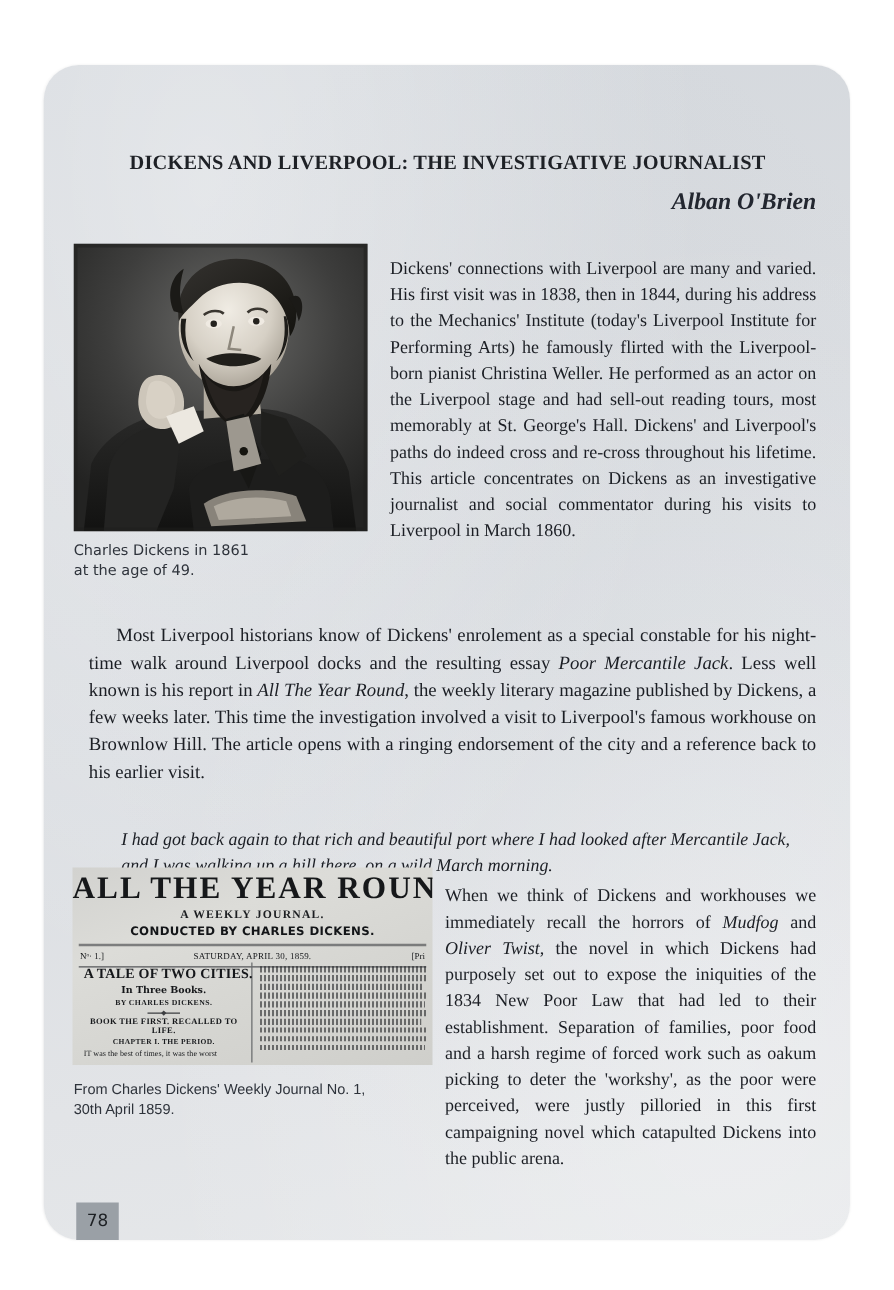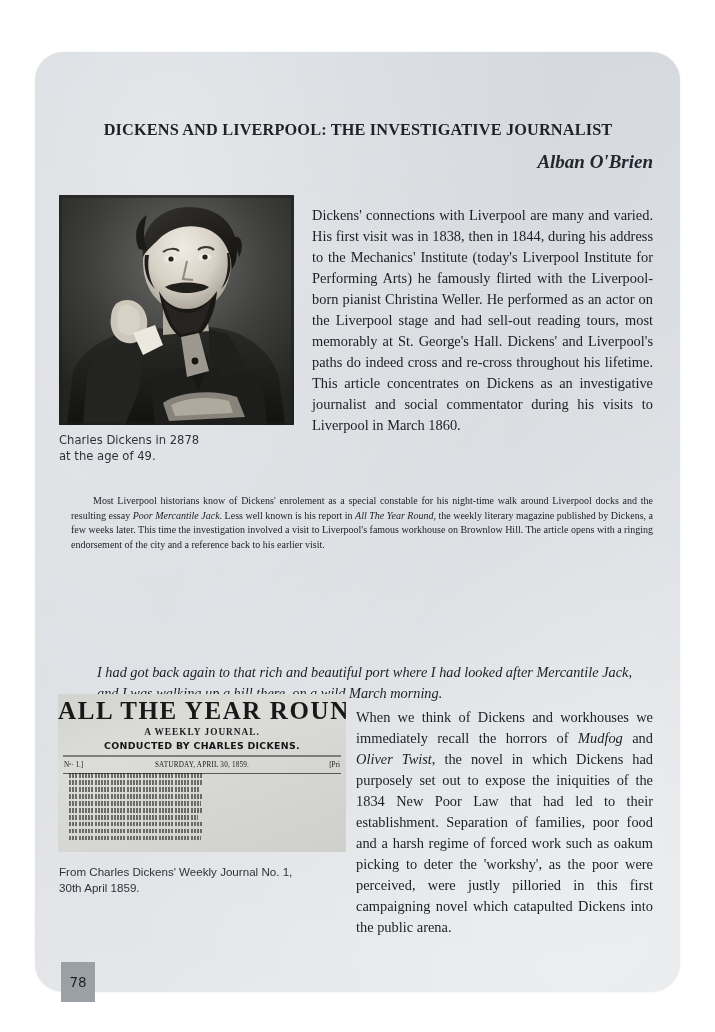--- a/index.html
+++ b/index.html
@@ -110,21 +110,21 @@
     text-justify: inter-word;
     color: #1b1e24;
     hyphens: none;
   }
 
   
   .fullwidth {
     position: absolute;
     left: 36px;
     width: 582px;
-    font-size: 10px;
+    font-size: 15px;
     line-height: 1.455;
     text-align: justify;
     color: #1b1e24;
   }
   .fullwidth.p1 { top: 432px; text-indent: 22px; }
 
   .blockquote {
     position: absolute;
     left: 62px;
     top: 578px;
@@ -317,21 +317,21 @@
     text-align: justify;
     color: #1b1e24;
   }
 
   
   .page-number {
     position: absolute;
     left: 26px;
     top: 910px;
     width: 34px;
-    height: 40px;
+    height: 30px;
     background: #9aa0a6;
     color: #1d2024;
     font-family: "DejaVu Sans", sans-serif;
     font-size: 13.5px;
     display: flex;
     align-items: center;
     justify-content: center;
   }
 
   i, .it { font-style: italic; }
@@ -415,21 +415,21 @@
 
           <path d="M122 142 L140 138 L150 176 L128 182 Z" fill="#b5afa4" opacity="0.85"></path>
           <circle cx="136" cy="166" r="3.4" fill="#15140f"></circle>
 
           <rect x="0" y="0" width="235" height="230" fill="none" stroke="#1d1d1c" stroke-width="6" opacity="0.5"></rect>
         </svg>
       </div>
     </div>
 
     <div class="portrait-caption">
-      <span>Charles Dickens in 2878</span><br>
+      <span>Charles Dickens in 1861</span><br>
       <span>at the age of 49.</span>
     </div>
 
     <p class="col-right-top">Dickens' connections with Liverpool are many and varied. His first visit was in 1838, then in 1844, during his address to the Mechanics' Institute (today's Liverpool Institute for Performing Arts) he famously flirted with the Liverpool-born pianist Christina Weller. He performed as an actor on the Liverpool stage and had sell-out reading tours, most memorably at St. George's Hall. Dickens' and Liverpool's paths do indeed cross and re-cross throughout his lifetime. This article concentrates on Dickens as an investigative journalist and social commentator during his visits to Liverpool in March 1860.</p>
 
     <p class="fullwidth p1"><span>Most Liverpool historians know of Dickens' enrolement as a special constable for his night-time walk around Liverpool docks and the resulting essay </span><i>Poor Mercantile Jack</i><span>. Less well known is his report in </span><i>All The Year Round</i><span>, the weekly literary magazine published by Dickens, a few weeks later. This time the investigation involved a visit to Liverpool's famous workhouse on Brownlow Hill. The article opens with a ringing endorsement of the city and a reference back to his earlier visit.</span></p>
 
     <p class="blockquote">I had got back again to that rich and beautiful port where I had looked after Mercantile Jack, and I was walking up a hill there, on a wild March morning.</p>
 
     <div class="news-wrap">
@@ -437,20 +437,29 @@
         <div class="news-masthead">ALL THE YEAR ROUND</div>
         <div class="news-sub1">A WEEKLY JOURNAL.</div>
         <div class="news-sub2">CONDUCTED BY CHARLES DICKENS.</div>
         <div class="news-rule"></div>
         <div class="news-dateline">
           <span class="nd-left">Nᵒ· 1.]</span>
           <span class="nd-mid">SATURDAY, APRIL 30, 1859.</span>
           <span class="nd-right">[Pri</span>
         </div>
         <div class="news-cols">
+          <div class="news-col-l">
+            <div class="nc-title">A TALE OF TWO CITIES.</div>
+            <div class="nc-books">In Three Books.</div>
+            <div class="nc-by">BY CHARLES DICKENS.</div>
+            <div class="nc-orn"></div>
+            <div class="nc-book1">BOOK THE FIRST.   RECALLED TO LIFE.</div>
+            <div class="nc-chapter">CHAPTER I.   THE PERIOD.</div>
+            <div class="nc-open">IT was the best of times, it was the worst</div>
+          </div>
           <div class="news-col-r">
             <div class="newsprint-line" style="width:100%"></div>
             <div class="newsprint-line" style="width:100%"></div>
             <div class="newsprint-line" style="width:98%"></div>
             <div class="newsprint-line" style="width:100%"></div>
             <div class="newsprint-line" style="width:99%"></div>
             <div class="newsprint-line" style="width:100%"></div>
             <div class="newsprint-line" style="width:97%"></div>
             <div class="newsprint-line" style="width:100%"></div>
             <div class="newsprint-line" style="width:100%"></div>

